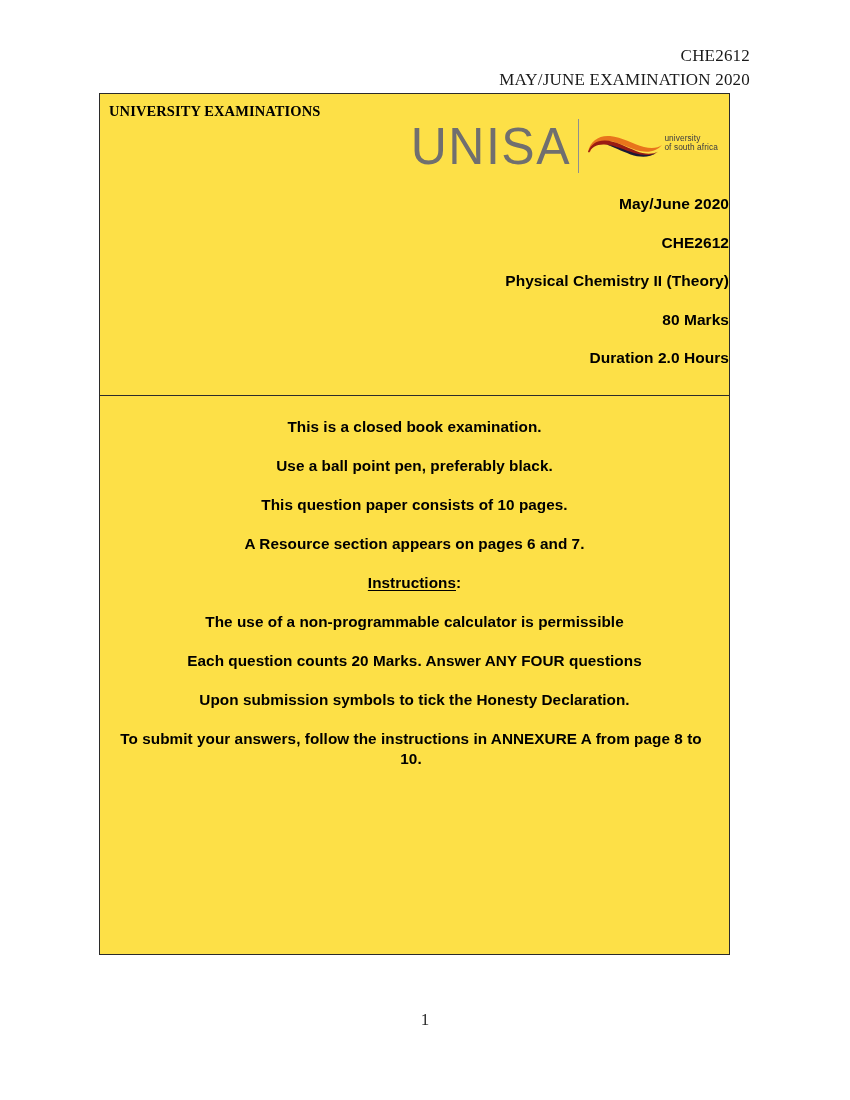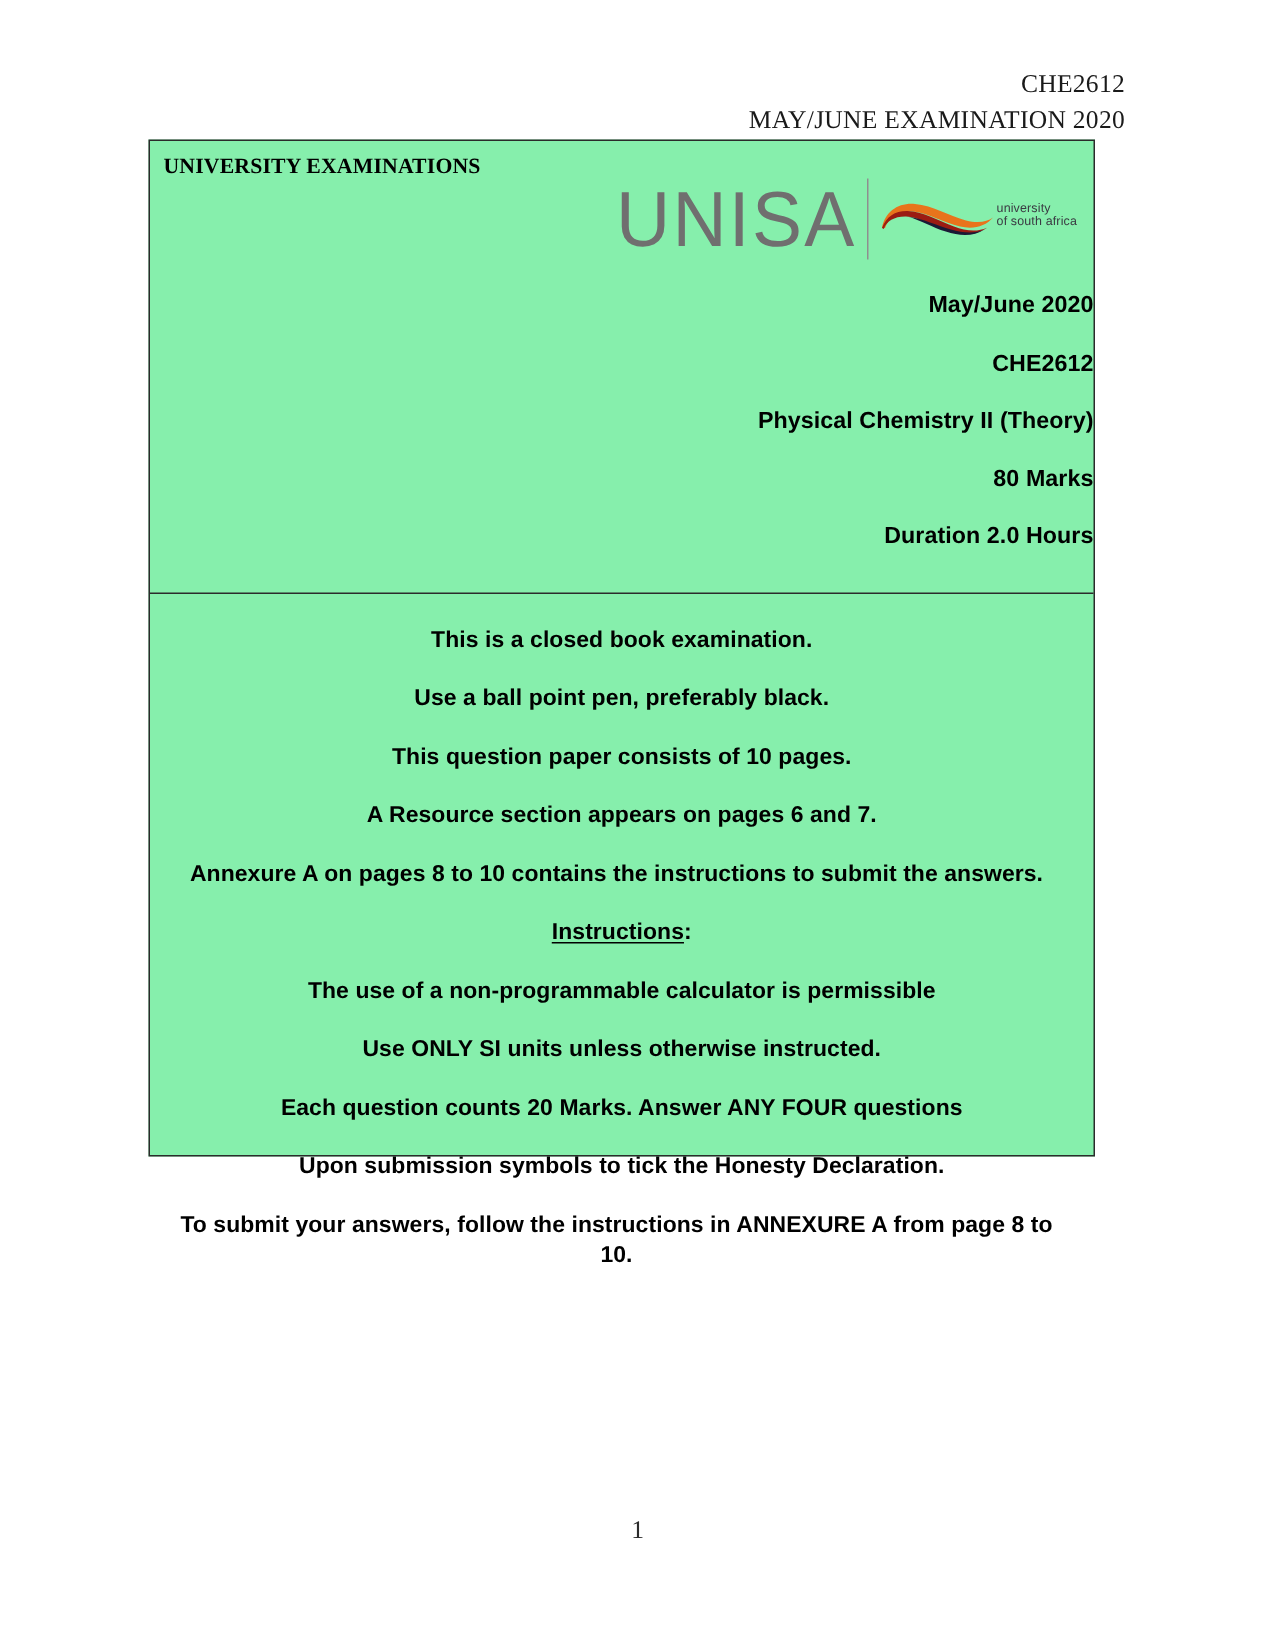--- a/index.html
+++ b/index.html
@@ -31,24 +31,24 @@
     letter-spacing: 0.2px;
   }
   .page-header div { white-space: nowrap; }
 
   
   .exam-frame {
     position: absolute;
     left: 99px;
     top: 93px;
     width: 631px;
-    height: 678px;
+    height: 862px;
     box-sizing: border-box;
     border: 1.3px solid #2b2b2b;
-    background: #86efac;
+    background: #fde047;
   }
 
   
   .title-section {
     position: relative;
     height: 302px;
     box-sizing: border-box;
     border-bottom: 1.3px solid #2b2b2b;
   }
   .univ-exams-label {
@@ -194,25 +194,23 @@
       <p class="t-line">80 Marks</p>
       <p class="t-line">Duration 2.0 Hours</p>
     </div>
   </div>
 
   <div class="instructions-section">
     <p>This is a closed book examination.</p>
     <p>Use a ball point pen, preferably black.</p>
     <p>This question paper consists of 10 pages.</p>
     <p>A Resource section appears on pages 6 and 7.</p>
-    <p class="wide">Annexure A on pages 8 to 10 contains the instructions to submit the answers.</p>
     <p><span class="u-head">Instructions</span><span>:</span></p>
 
     <p>The use of a non-programmable calculator is permissible</p>
 
-    <p>Use ONLY SI units unless otherwise instructed.</p>
     <p>Each question counts 20 Marks. Answer ANY FOUR questions</p>
     <p>Upon submission symbols to tick the Honesty Declaration.</p>
     <p class="wide">To submit your answers, follow the instructions in ANNEXURE A from page 8 to 10.</p>
   </div>
 </div>
 
 <div class="page-number">1</div>
 
 </body></html>

